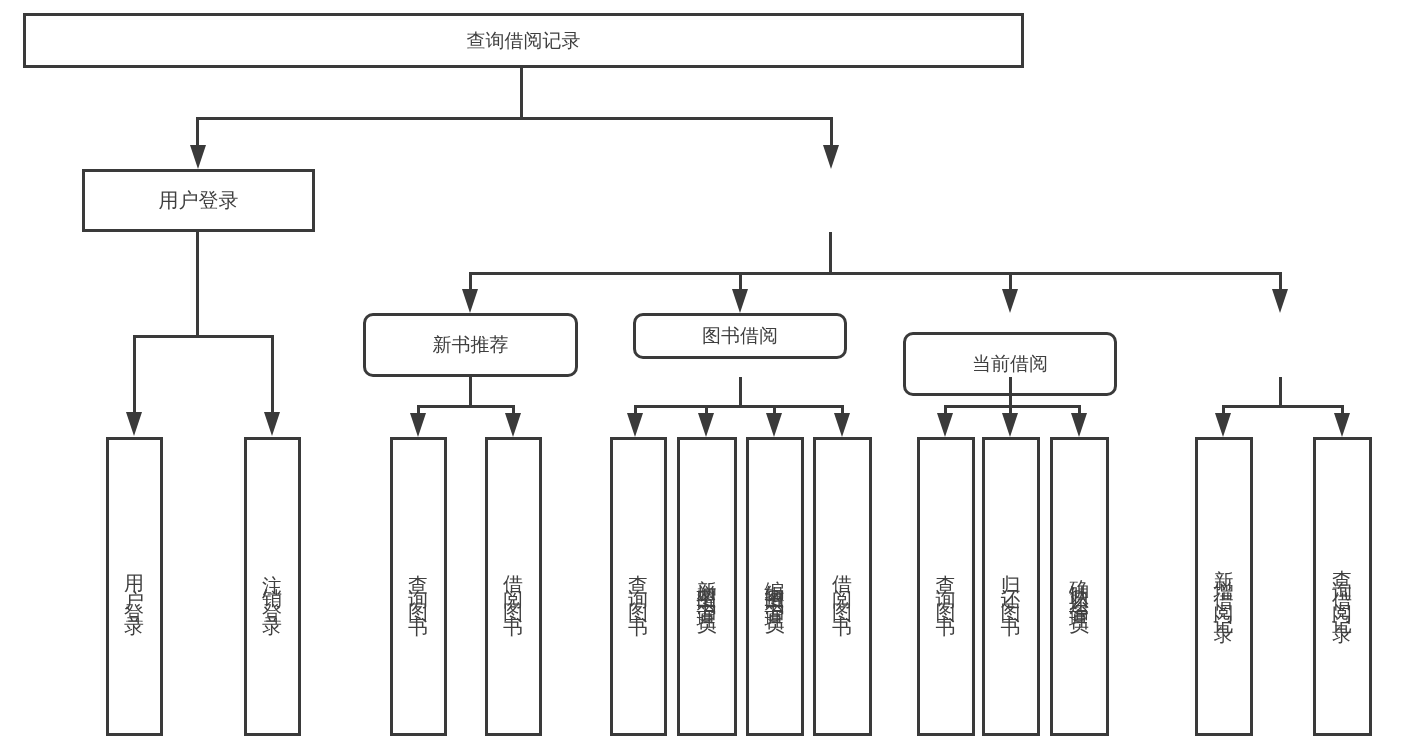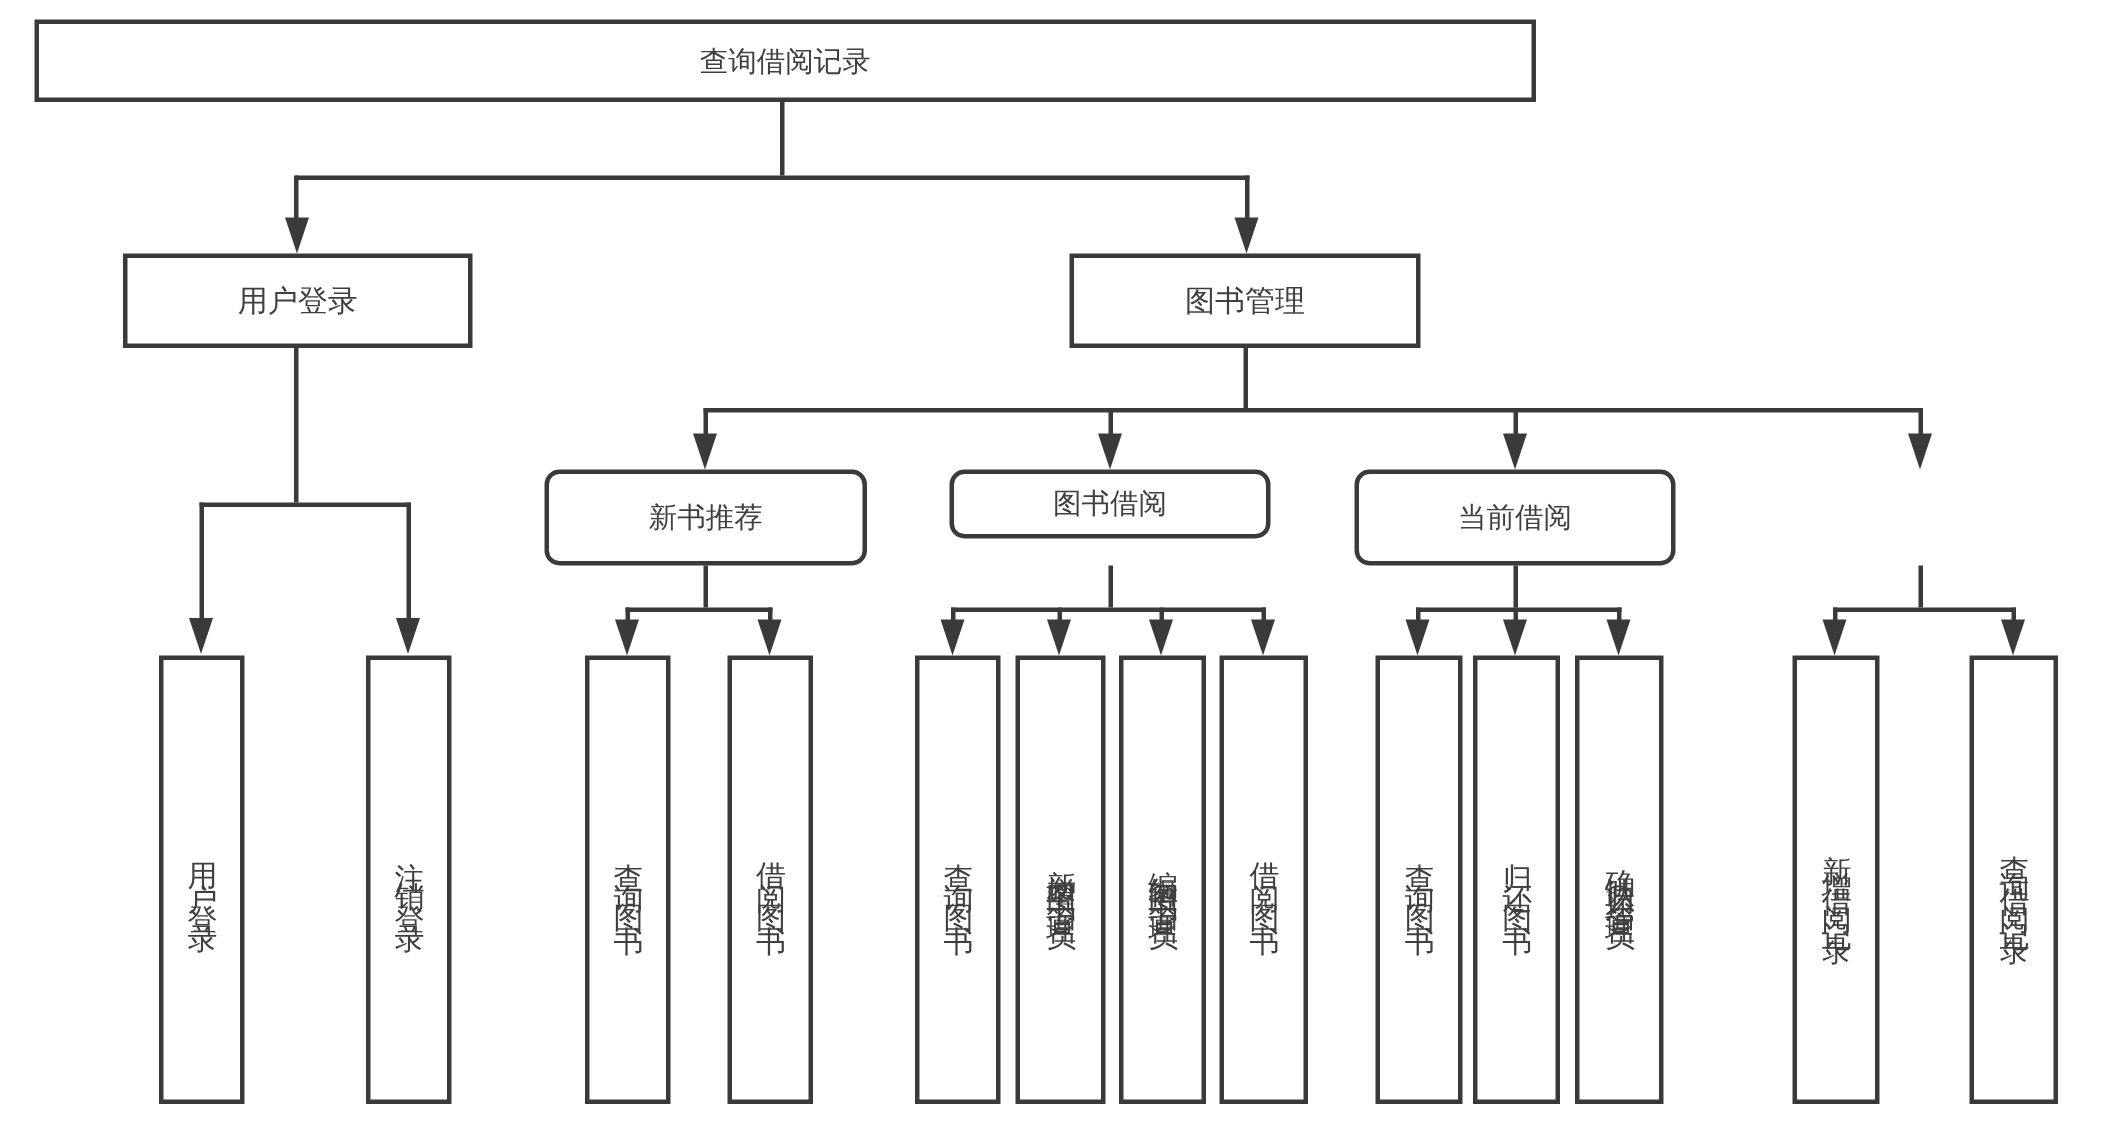--- a/index.html
+++ b/index.html
@@ -57,31 +57,28 @@
 
 <div class="canvas">
 
   <div class="node root-node" style="left:23px;top:13px;width:1001px;height:55px">
     <span>查询借阅记录</span>
   </div>
 
   <div class="node l2-node" style="left:82px;top:169px;width:233px;height:63px">
     <span>用户登录</span>
   </div>
-  <div class="node l2-node" style="left:713px;top:169px;width:234px;height:63px">
-    <span>图书管理</span>
-  </div>
 
   <div class="node l3-node" style="left:363px;top:313px;width:215px;height:64px">
     <span>新书推荐</span>
   </div>
   <div class="node l3-node" style="left:633px;top:313px;width:214px;height:46px">
     <span>图书借阅</span>
   </div>
-  <div class="node l3-node" style="left:903px;top:313px;width:214px;height:64px">
+  <div class="node l3-node" style="left:903px;top:332px;width:214px;height:64px">
     <span>当前借阅</span>
   </div>
 
   <div class="node leaf" style="left:106px;top:437px;width:57px;height:299px">
     <span>用户登录</span>
   </div>
   <div class="node leaf" style="left:244px;top:437px;width:57px;height:299px">
     <span>注销登录</span>
   </div>
   <div class="node leaf" style="left:390px;top:437px;width:57px;height:299px">

